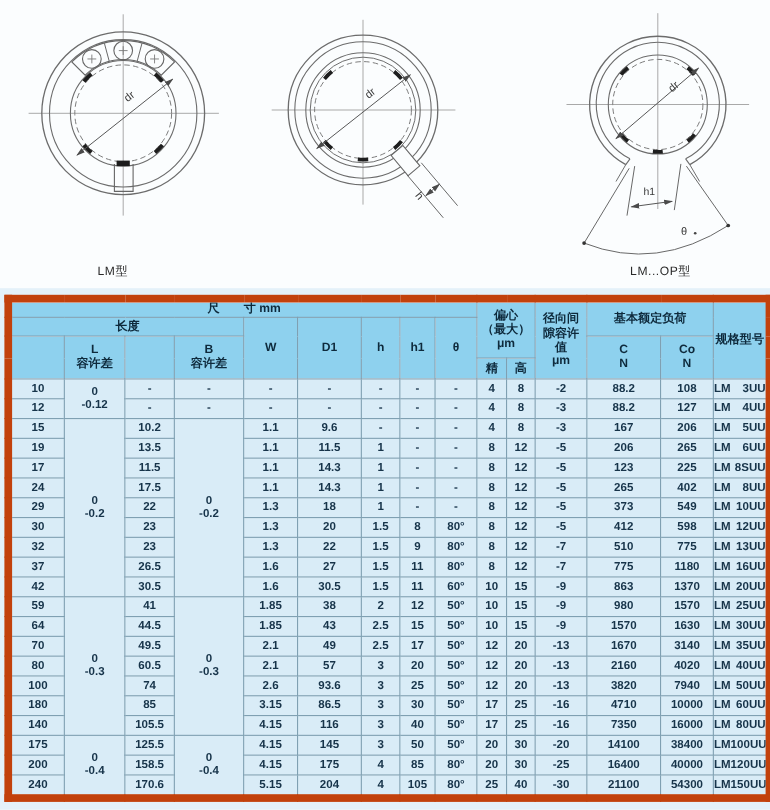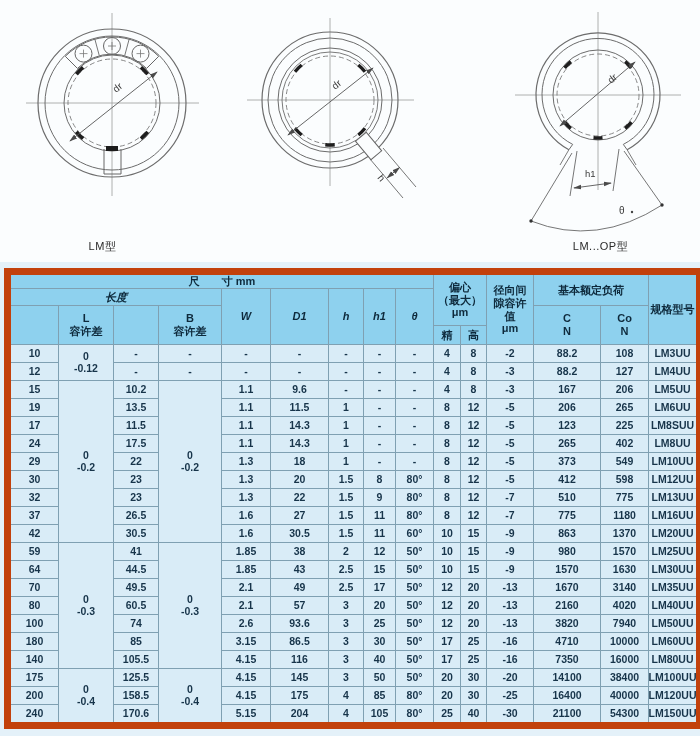--- a/index.html
+++ b/index.html
@@ -16,22 +16,22 @@
   .table-section{padding:6px 0 0 4px;background:#e4f1f9;}
   table.spec{border-collapse:collapse;table-layout:fixed;width:692px;border:7px solid #c2410c;}
   table.spec th,table.spec td{border:1px solid var(--border,#7fa0b2);padding:0;text-align:center;vertical-align:middle;overflow:hidden;}
   table.spec th{background:var(--header-bg,#8ed1ee);color:#0e2a3c;font-weight:bold;white-space:pre-line;line-height:1.15;font-size:11px;}
   th.small{font-size:10px;line-height:1.05;margin-left:18px;}
   th.left{text-align:left;padding-left:9px;}
   th.unitrow{font-size:11px;}
   table.spec td{background:var(--row-bg,#d9ecf7);color:#17344a;font-size:10.5px;font-weight:600;height:17px;line-height:1.05;white-space:pre-line;}
   td.tol{font-size:10px;font-weight:600;}
   td.model{padding:0 5px;}
-  td.model .mwrap{display:flex;justify-content:center;}
-  tr.hr1{height:17px;} tr.hr2{height:17px;font-style:italic;} tr.hr3{height:20px;} tr.hr4{height:19px;}
+  td.model .mwrap{display:flex;justify-content:space-between;}
+  tr.hr1{height:17px;} tr.hr2{height:17px;} tr.hr3{height:20px;} tr.hr4{height:19px;}
 </style>
 </head>
 <body>
 
 <div class="page">
 
   <div class="diagrams">
 
     <div class="diagram" style="width:233px;">
       <svg width="233" height="250" viewBox="0 0 233 250">

